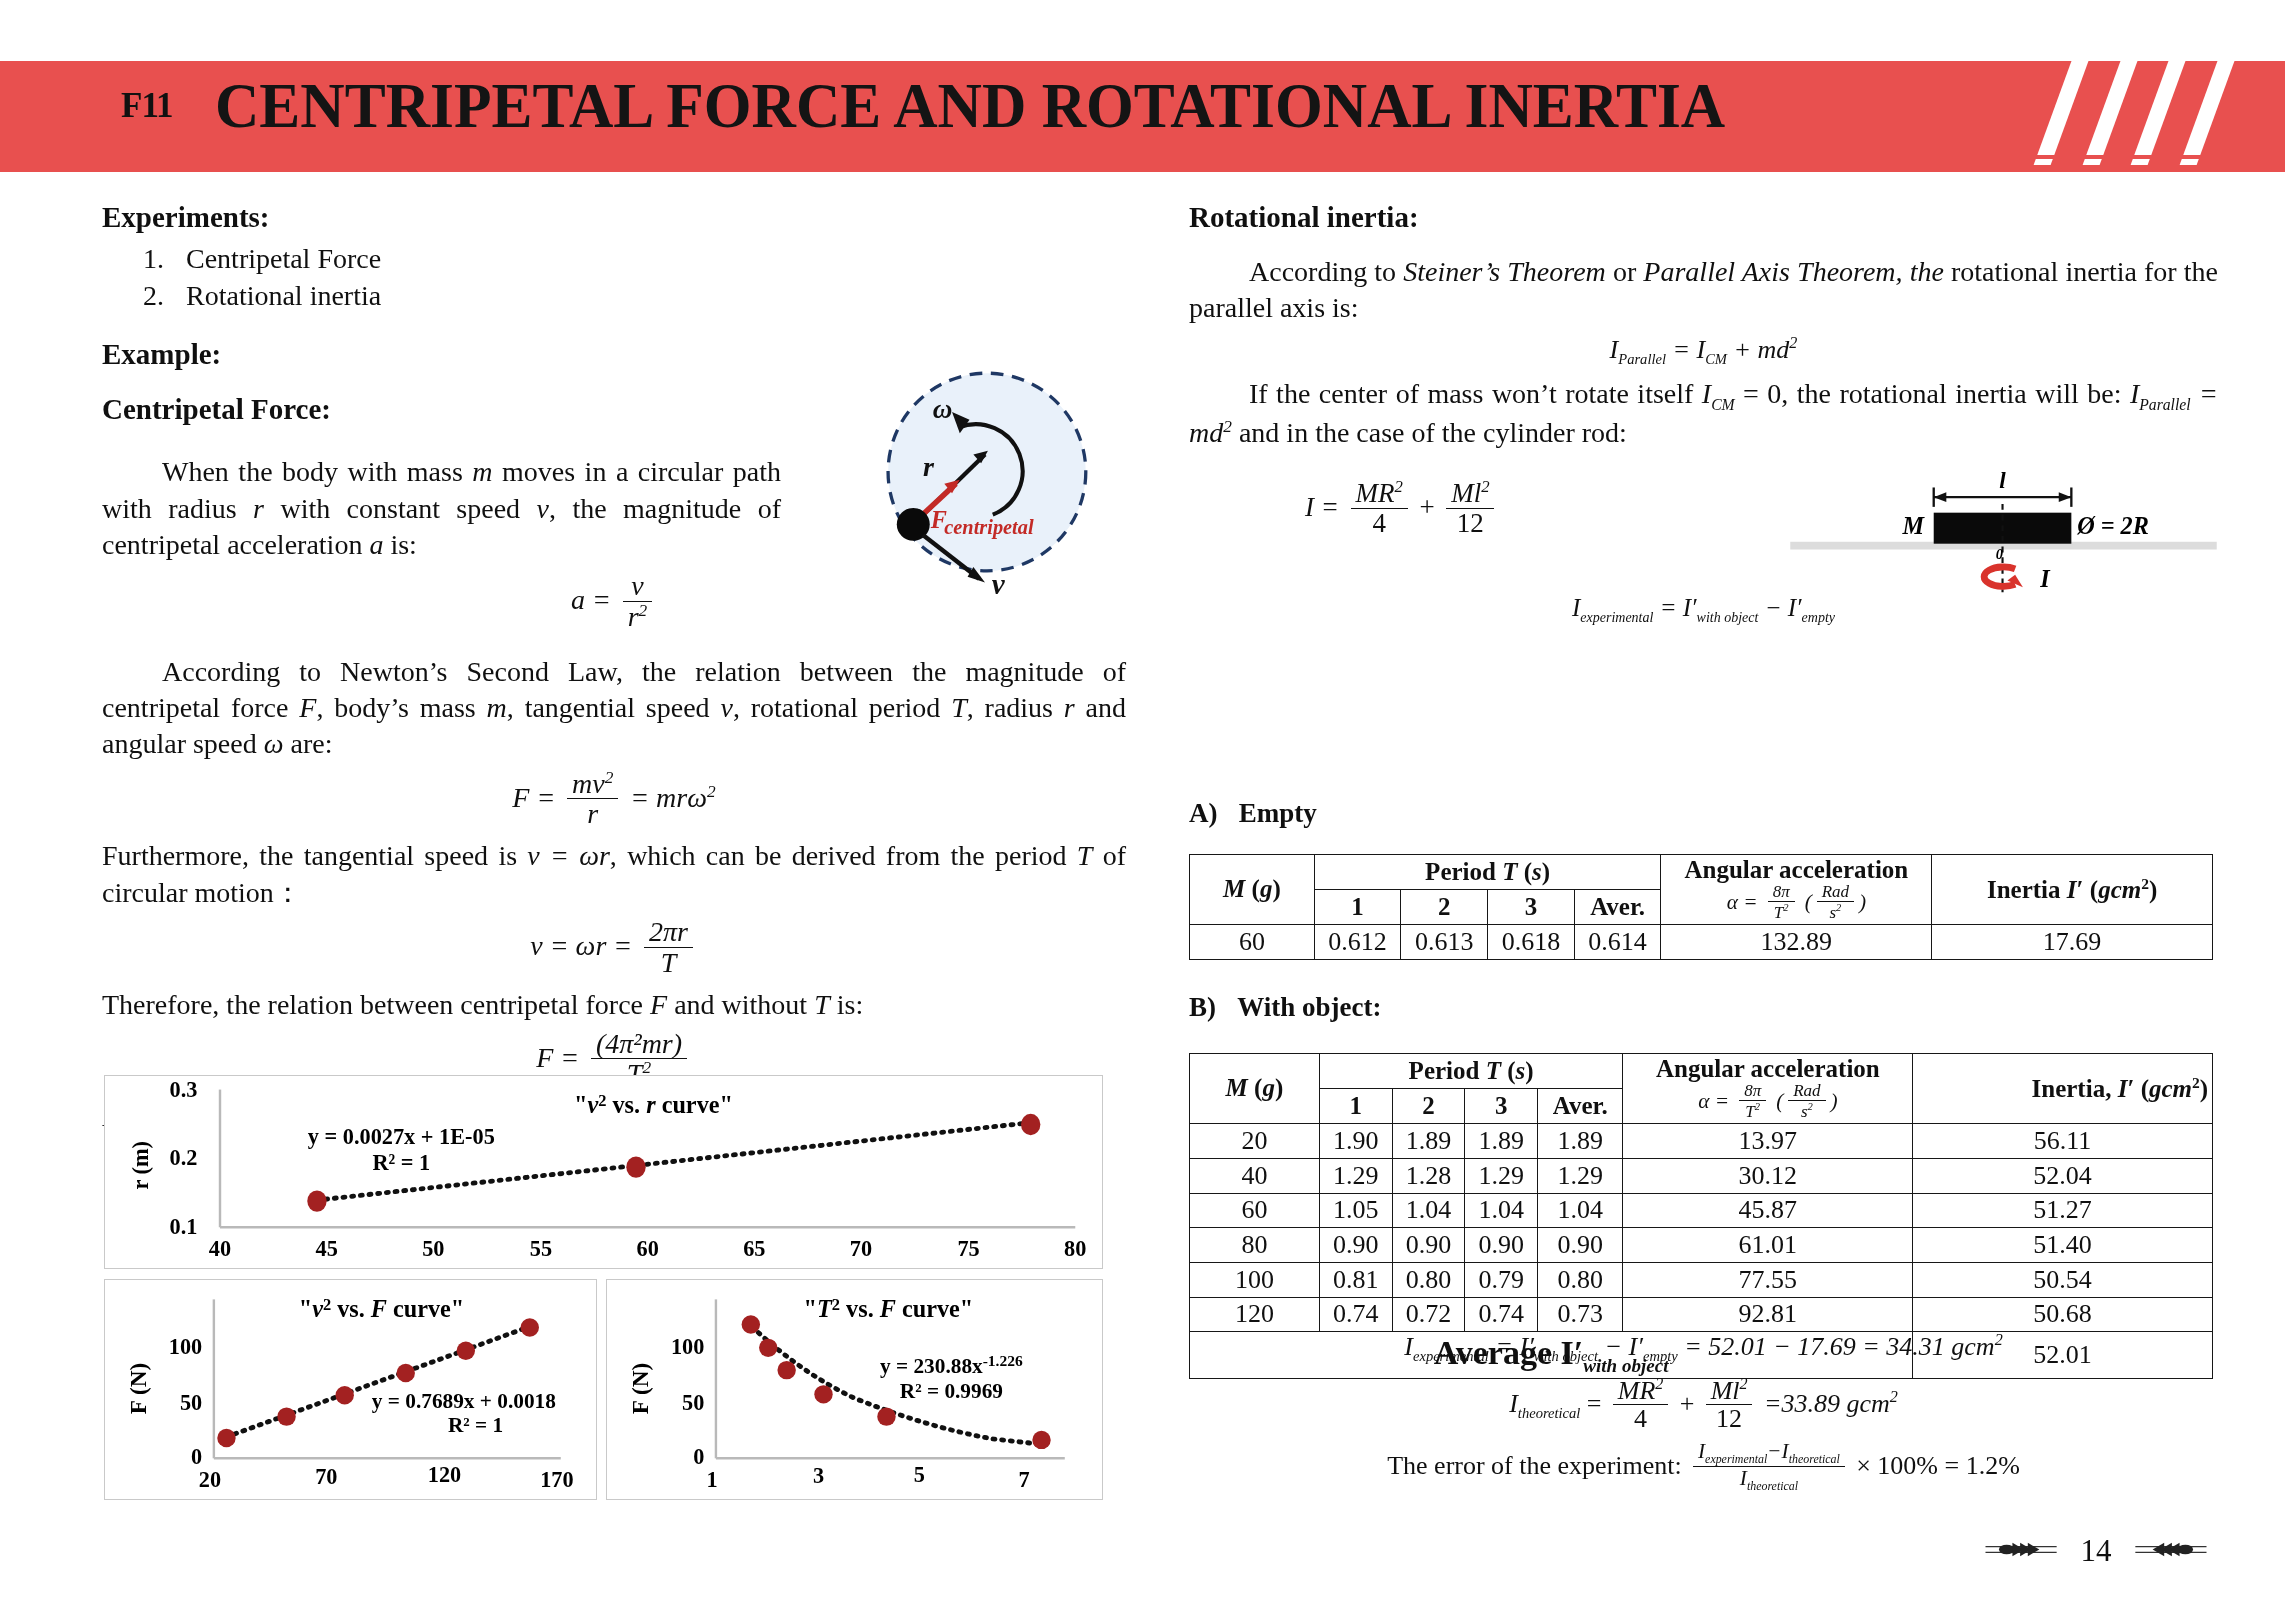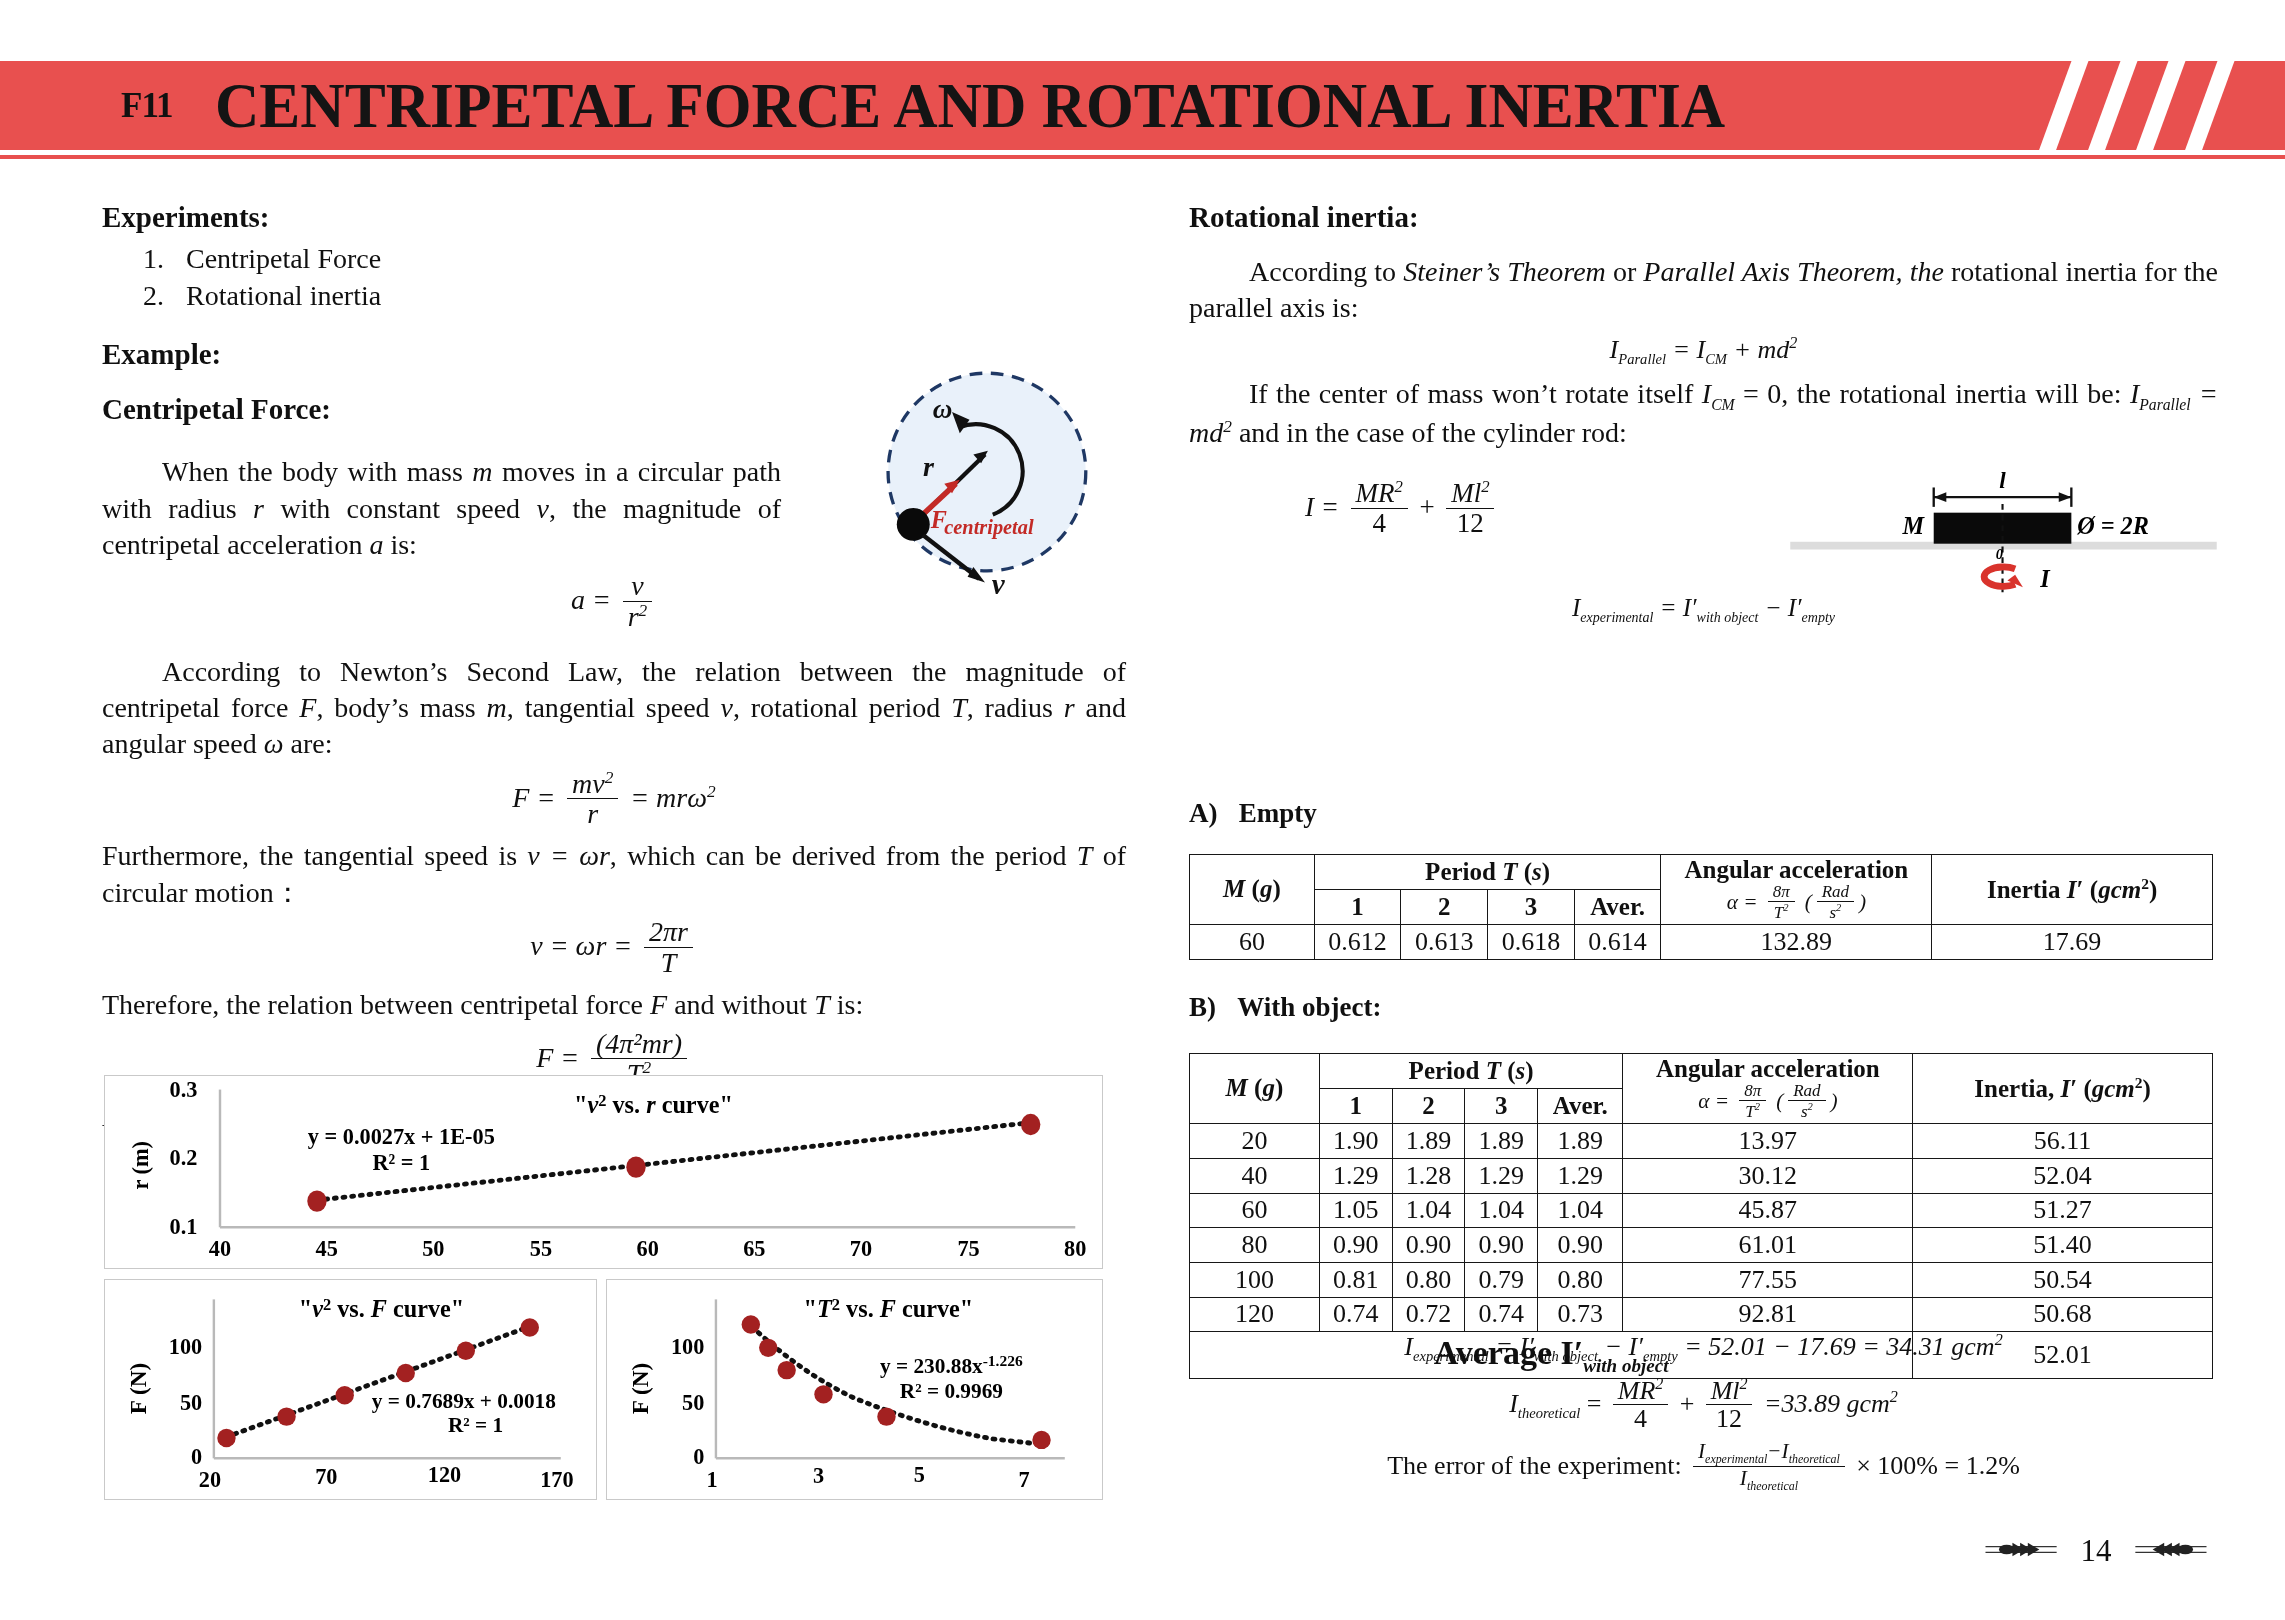--- a/index.html
+++ b/index.html
@@ -3,21 +3,21 @@
 <meta charset="utf-8">
 <style>
   html,body{margin:0;padding:0;}
   body{
     width:2285px;height:1621px;background:#ffffff;
     font-family:"Liberation Serif", serif;
     color:#101010;overflow:hidden;position:relative;
   }
   
   .banner{
-    position:absolute;left:0;top:61px;width:2285px;height:89px;
+    position:absolute;left:0;top:61px;width:2285px;height:111px;
     background:#e8504f;overflow:hidden;
   }
   .banner-inner{position:relative;width:100%;height:100%;}
   .hdr-code{
     position:absolute;left:121px;top:25px;
     font-family:"Liberation Serif", serif;
     font-weight:bold;font-size:35px;color:#111;
     letter-spacing:-1px;
   }
   .hdr-title{
@@ -423,21 +423,21 @@
         <th rowspan="2" style="width:121px;"><i>M</i> (<i>g</i>)</th>
         <th colspan="4"><span style="font-weight:bold;">Period <i>T</i> (<i>s</i>)</span></th>
         <th rowspan="2" style="width:281px;">
           <div>Angular acceleration</div>
           <div style="font-style:italic;font-weight:normal;font-size:21.3px;">
             <span>α =</span>
             <span class="frac sm"><span class="num">8π</span><span class="den"><span>T</span><sup>2</sup></span></span>
             (<span class="frac sm"><span class="num">Rad</span><span class="den"><span>s</span><sup>2</sup></span></span>)
           </div>
         </th>
-        <th rowspan="2" style="width:291px;"><span style="font-weight:bold;">Inertia, <i>I</i>′ (<i>gcm</i><sup>2</sup>)</span></th>
+        <th rowspan="2" style="width:291px;text-align:right;"><span style="font-weight:bold;">Inertia, <i>I</i>′ (<i>gcm</i><sup>2</sup>)</span></th>
       </tr>
       <tr>
         <th>1</th>
         <th>2</th>
         <th>3</th>
         <th>Aver.</th>
       </tr>
     </thead>
     <tbody>
       <tr>

